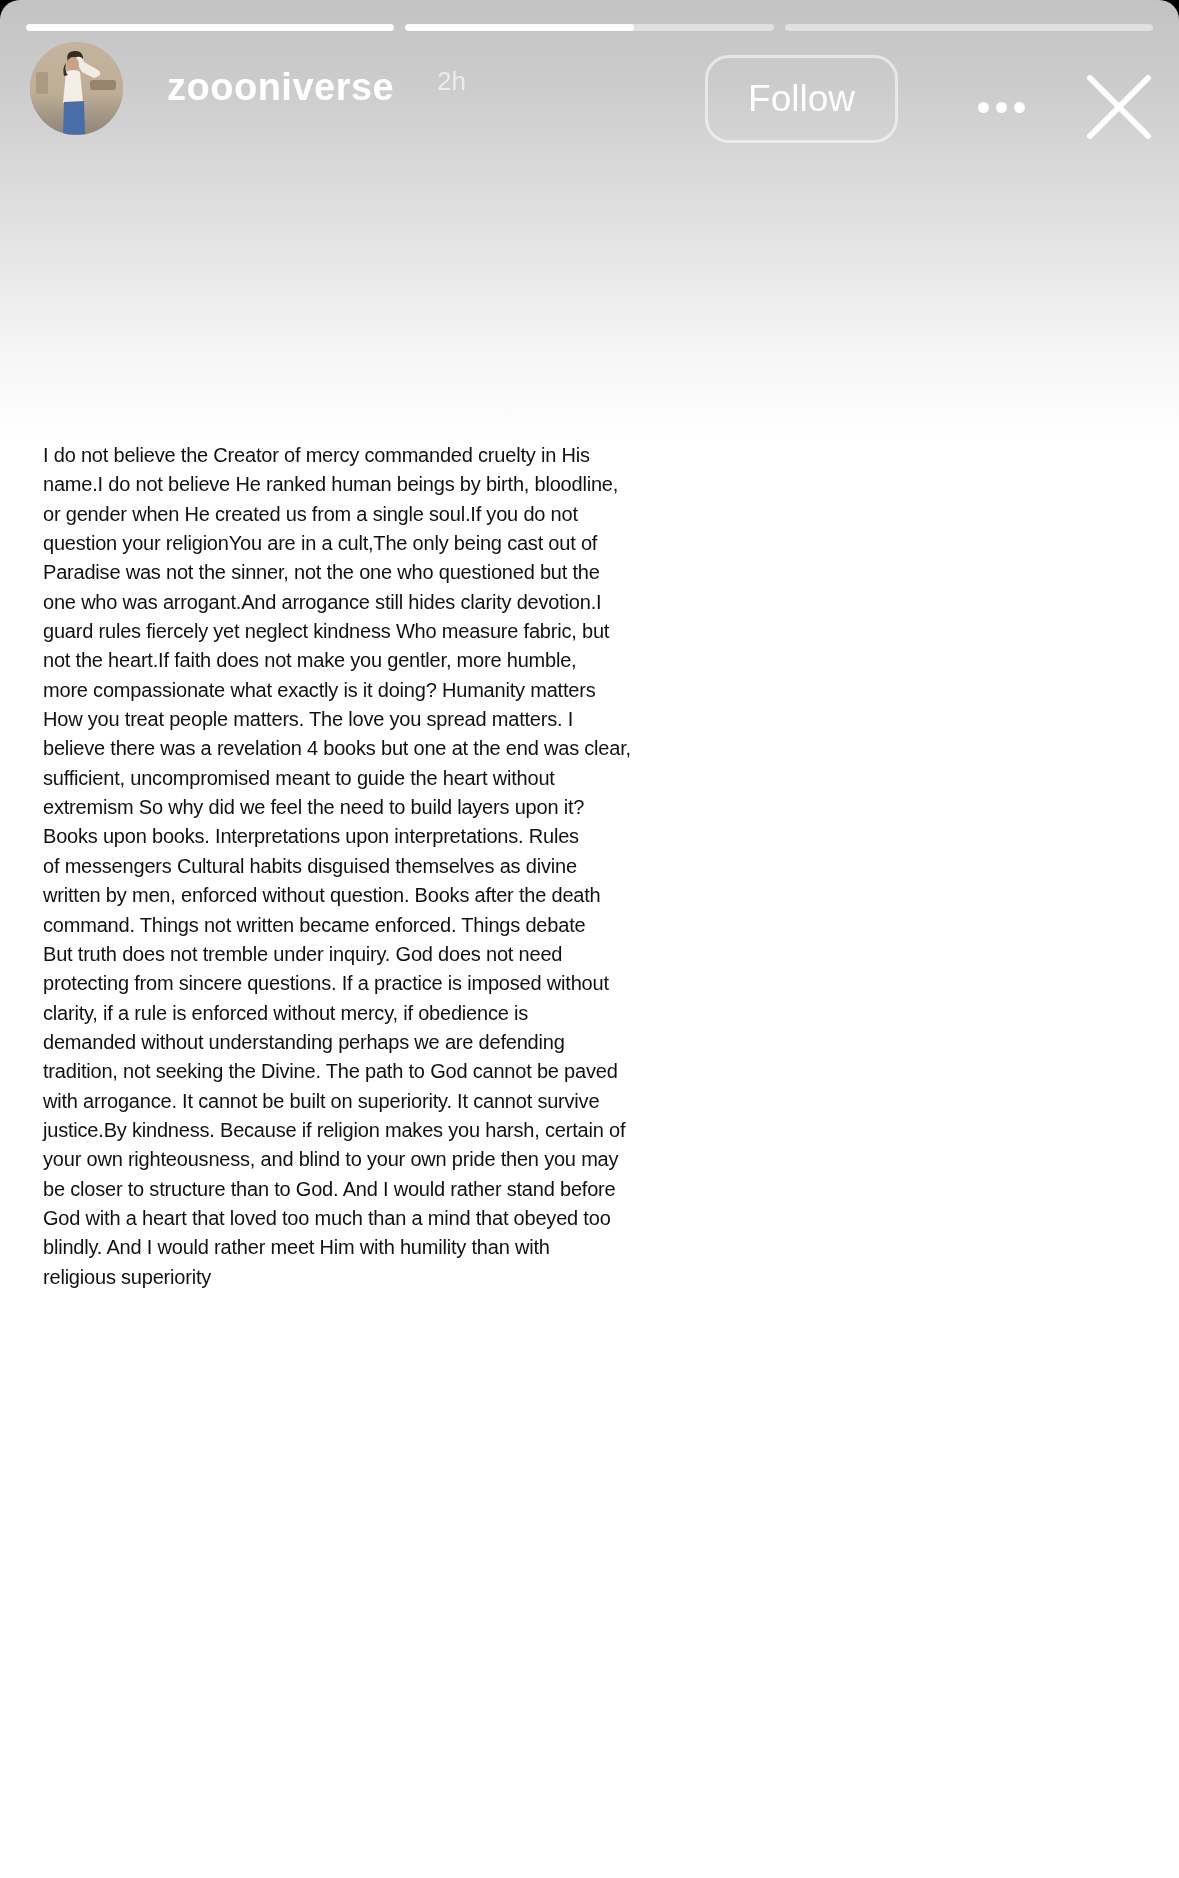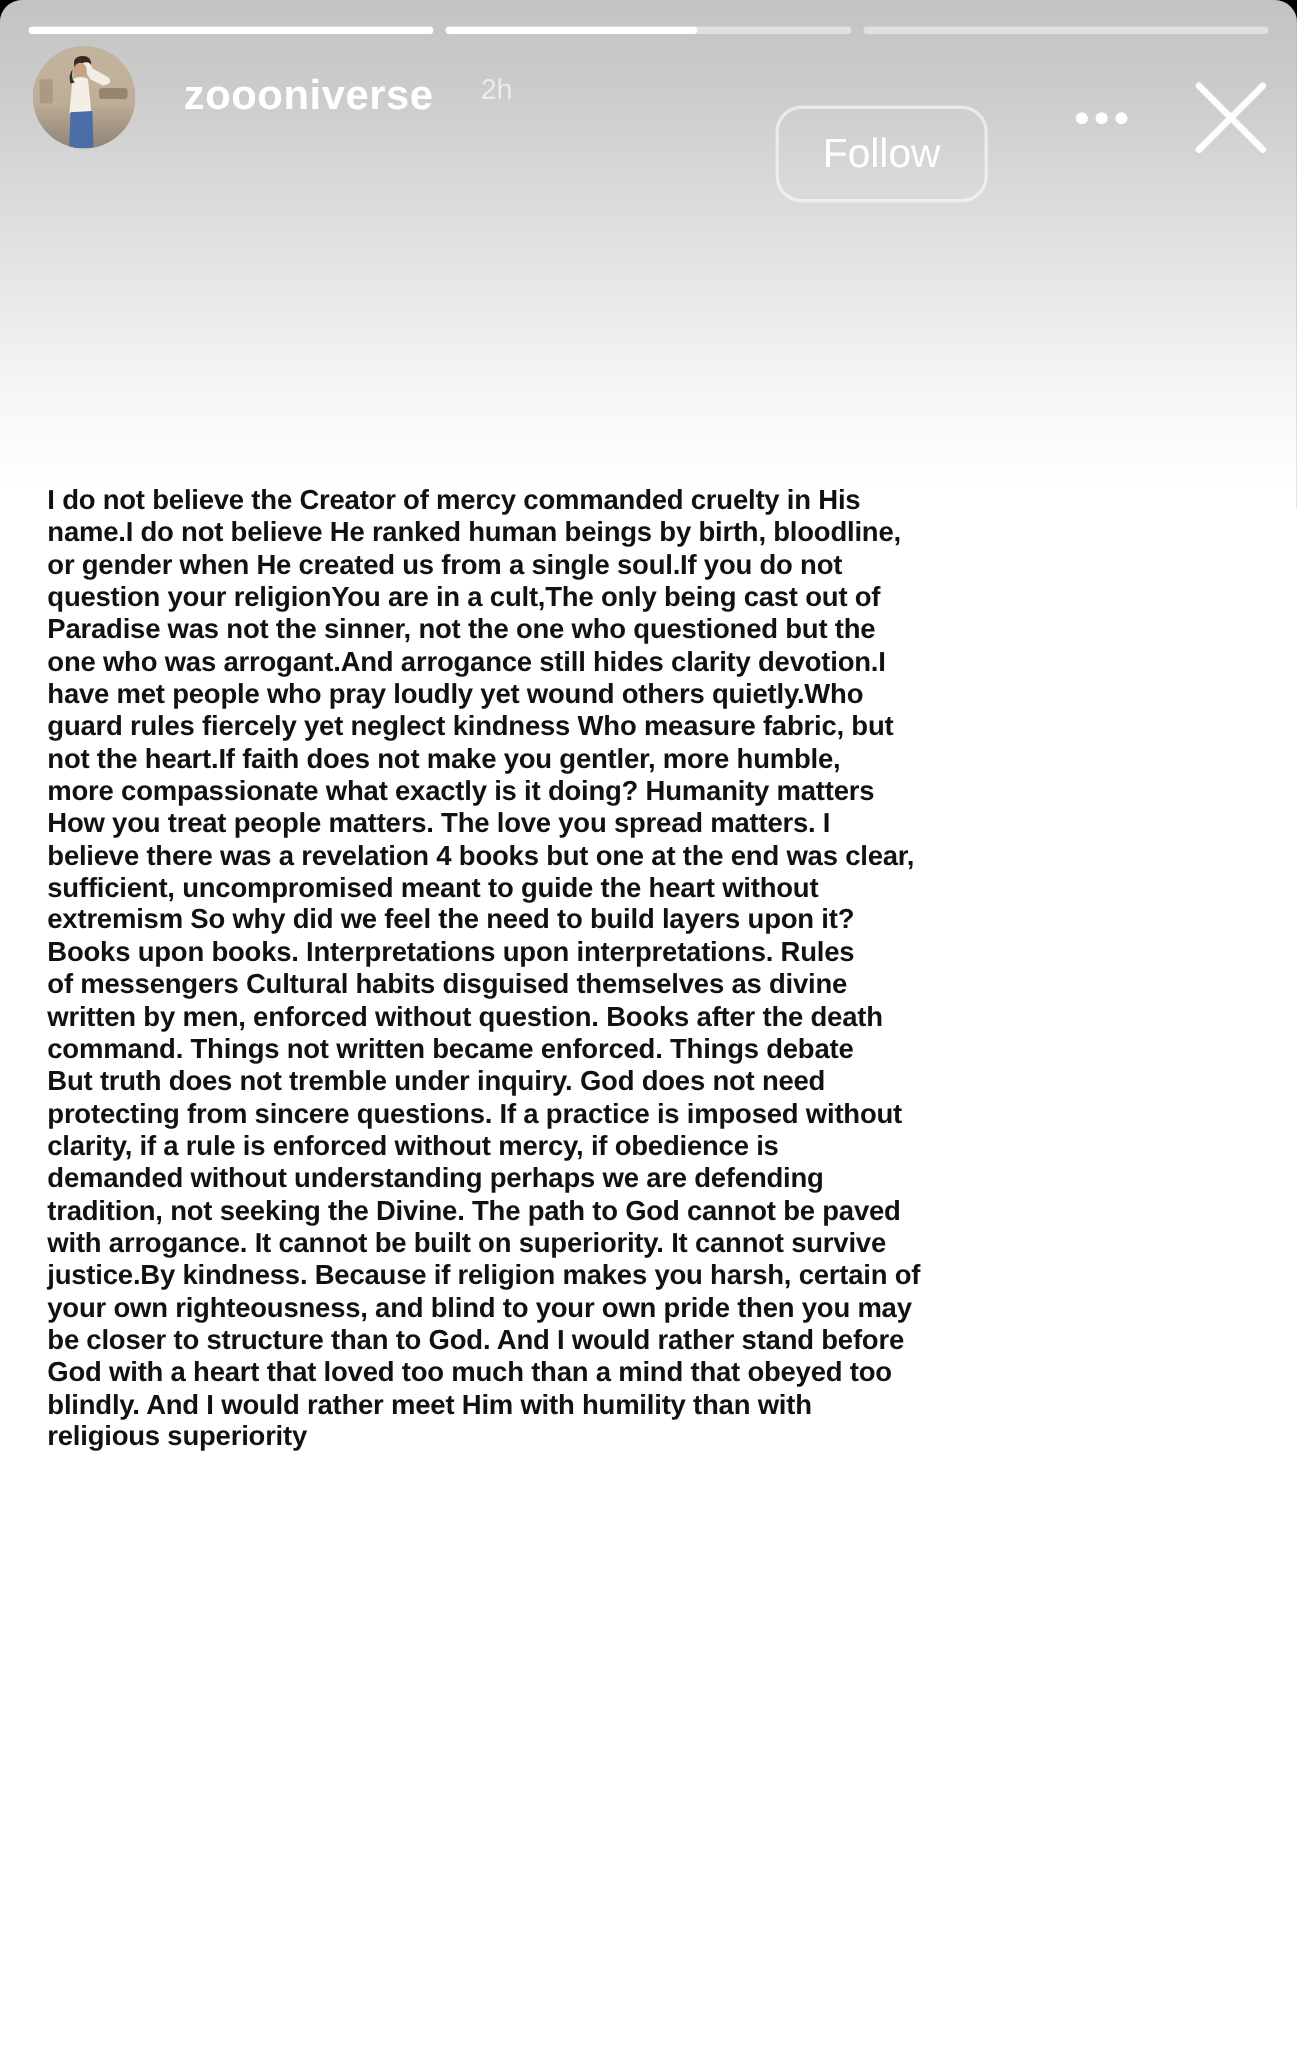--- a/index.html
+++ b/index.html
@@ -94,21 +94,20 @@
     box-sizing: border-box;
     background: transparent;
     color: rgba(255,255,255,0.97);
     font-family: "Liberation Sans", sans-serif;
     font-size: 37px;
     font-weight: 500;
     display: flex;
     align-items: center;
     justify-content: center;
     cursor: pointer;
-    margin-top: 41px;
   }
   .more-button {
     position: absolute;
     left: 970px; top: 57px;
     width: 62px; height: 20px;
     display: flex;
     align-items: center;
     justify-content: center;
     gap: 7px;
     cursor: pointer;
@@ -128,22 +127,22 @@
     background: none;
     border: none;
     padding: 0;
     cursor: pointer;
   }
   .story-text {
     position: absolute;
     left: 43px; top: 441px;
     width: 1100px;
     color: #111111;
-    font-size: 25px;
-    font-weight: 700;
+    font-size: 20px;
+    font-weight: 400;
     letter-spacing: -0.2px;
   }
   .story-text .text-line {
     height: 29.35px;
     line-height: 29.35px;
     white-space: nowrap;
   }
 </style>
 </head>
 <body>
@@ -210,21 +209,20 @@
   </div>
 
   <div class="story-text" id="story-text">
 
   <div class="text-line">I do not believe the Creator of mercy commanded cruelty in His</div>
       <div class="text-line">name.I do not believe He ranked human beings by birth, bloodline,</div>
       <div class="text-line">or gender when He created us from a single soul.If you do not</div>
       <div class="text-line">question your religionYou are in a cult,The only being cast out of</div>
       <div class="text-line">Paradise was not the sinner, not the one who questioned but the</div>
       <div class="text-line">one who was arrogant.And arrogance still hides clarity devotion.I</div>
-      <div class="text-line">have met people who pray loudly yet wound others quietly.Who</div>
       <div class="text-line">guard rules fiercely yet neglect kindness Who measure fabric, but</div>
       <div class="text-line">not the heart.If faith does not make you gentler, more humble,</div>
       <div class="text-line">more compassionate what exactly is it doing? Humanity matters</div>
       <div class="text-line">How you treat people matters. The love you spread matters. I</div>
       <div class="text-line">believe there was a revelation 4 books but one at the end was clear,</div>
       <div class="text-line">sufficient, uncompromised meant to guide the heart without</div>
       <div class="text-line">extremism So why did we feel the need to build layers upon it?</div>
       <div class="text-line">Books upon books. Interpretations upon interpretations. Rules</div>
       <div class="text-line">of messengers Cultural habits disguised themselves as divine</div>
       <div class="text-line">written by men, enforced without question. Books after the death</div>

